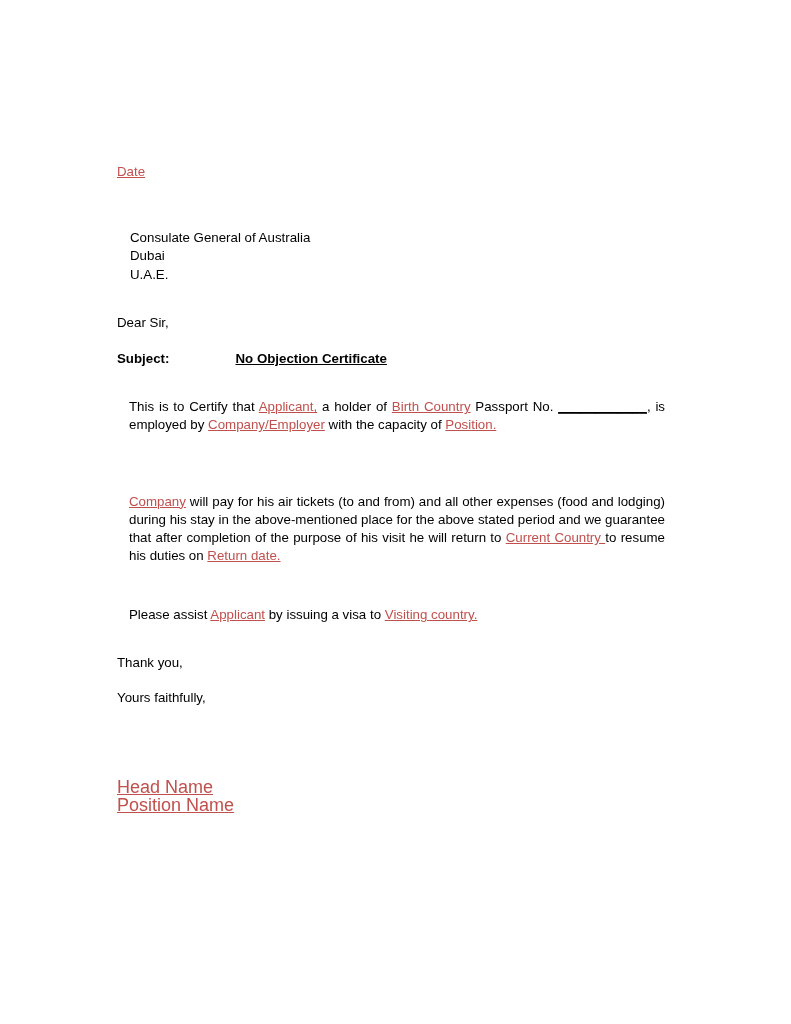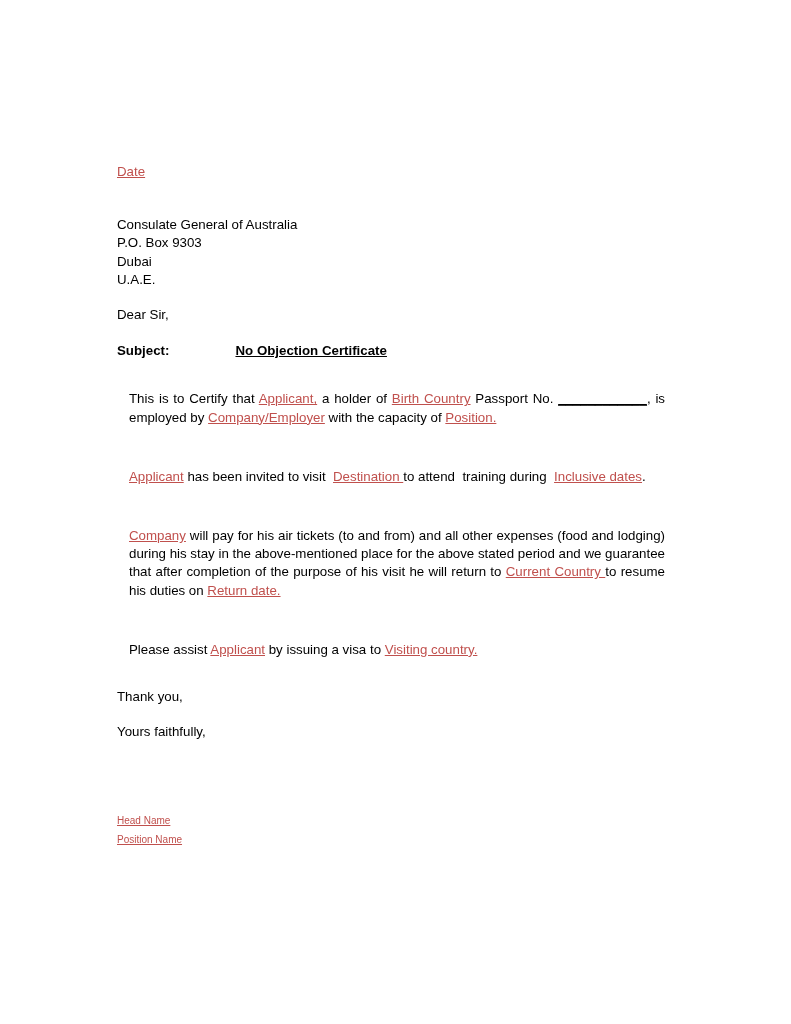--- a/index.html
+++ b/index.html
@@ -60,65 +60,63 @@
     font-weight: bold;
     text-decoration: underline;
     text-decoration-color: #000000;
     text-underline-offset: 1px;
   }
   .gap-date { height: 35px; }
   .gap-sm { height: 17px; }
   .gap-md { height: 18px; }
   .gap-para { height: 17px; }
   .gap-sign { height: 71px; }
-  .addr-block { margin: 0; }
+  .addr-block { margin: 13px; }
   .subject-row { display: block; }
   .subject-tab { display: inline-block; width: 66px; }
   .sign-line {
-    font-size: 10px;
+    font-size: 18px;
     line-height: 18.2px;
   }
   .nowrap-pad { white-space: pre; }
 </style>
 </head>
 <body>
 
 <div id="page">
   <div id="doc-body">
 
     <div class="line">
       <span class="red">Date</span>
     </div>
 
     <div class="gap-date"></div>
 
     <div class="addr-block">
       <div class="line">Consulate General of Australia</div>
-      <div class="line">P.O. Box 9303</div>
       <div class="line">Dubai</div>
       <div class="line">U.A.E.</div>
     </div>
 
     <div class="gap-sm"></div>
 
     <div class="line">Dear Sir,</div>
 
     <div class="gap-md"></div>
 
     <div class="line subject-row">
       <span class="bold">Subject:</span><span class="subject-tab"></span><span class="bold-underline">No Objection Certificate</span>
     </div>
 
     <div class="gap-md"></div>
 
     <p class="para"><span>This is to Certify that </span><span class="red">Applicant,</span><span> a holder of </span><span class="red">Birth Country</span><span> Passport No. </span><span class="blank">____________</span><span>, is employed by </span><span class="red">Company/Employer</span><span> with the capacity of </span><span class="red">Position.</span></p>
 
     <div class="gap-para"></div>
 
-    <p class="para"><span class="red">Applicant</span><span class="nowrap-pad"> has been invited to visit  </span><span class="red">Destination </span><span class="nowrap-pad">to attend  training during  </span><span class="red">Inclusive dates</span><span>.</span></p>
 
     <div class="gap-para"></div>
 
     <p class="para"><span class="red">Company</span><span> will pay for his air tickets (to and from) and all other expenses (food and lodging) during his stay in the above-mentioned place for the above stated period and we guarantee that after completion of the purpose of his visit he will return to </span><span class="red">Current Country </span><span> to resume his duties on </span><span class="red">Return date.</span></p>
 
     <div class="gap-para"></div>
 
     <p class="para"><span>Please assist </span><span class="red">Applicant</span><span> by issuing a visa to </span><span class="red">Visiting country.</span></p>
 
     <div class="gap-para"></div>

